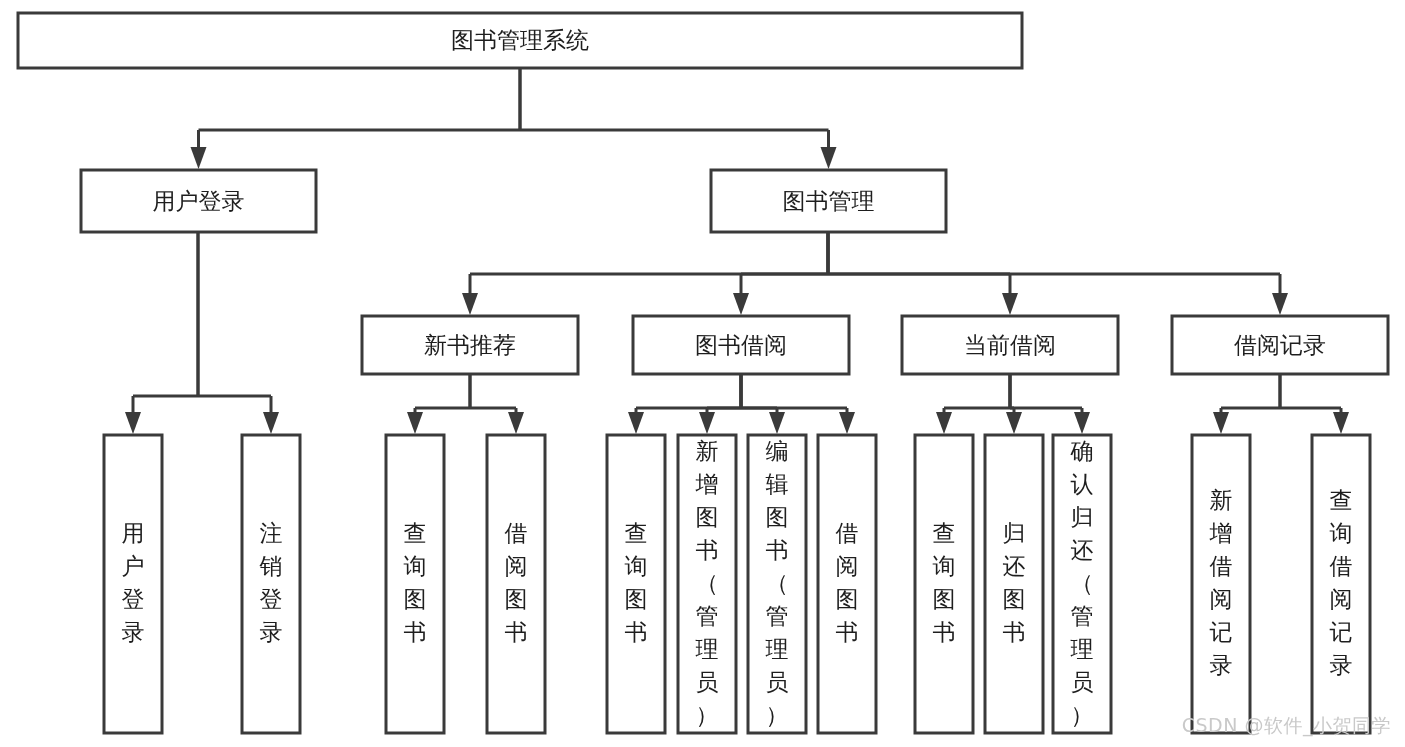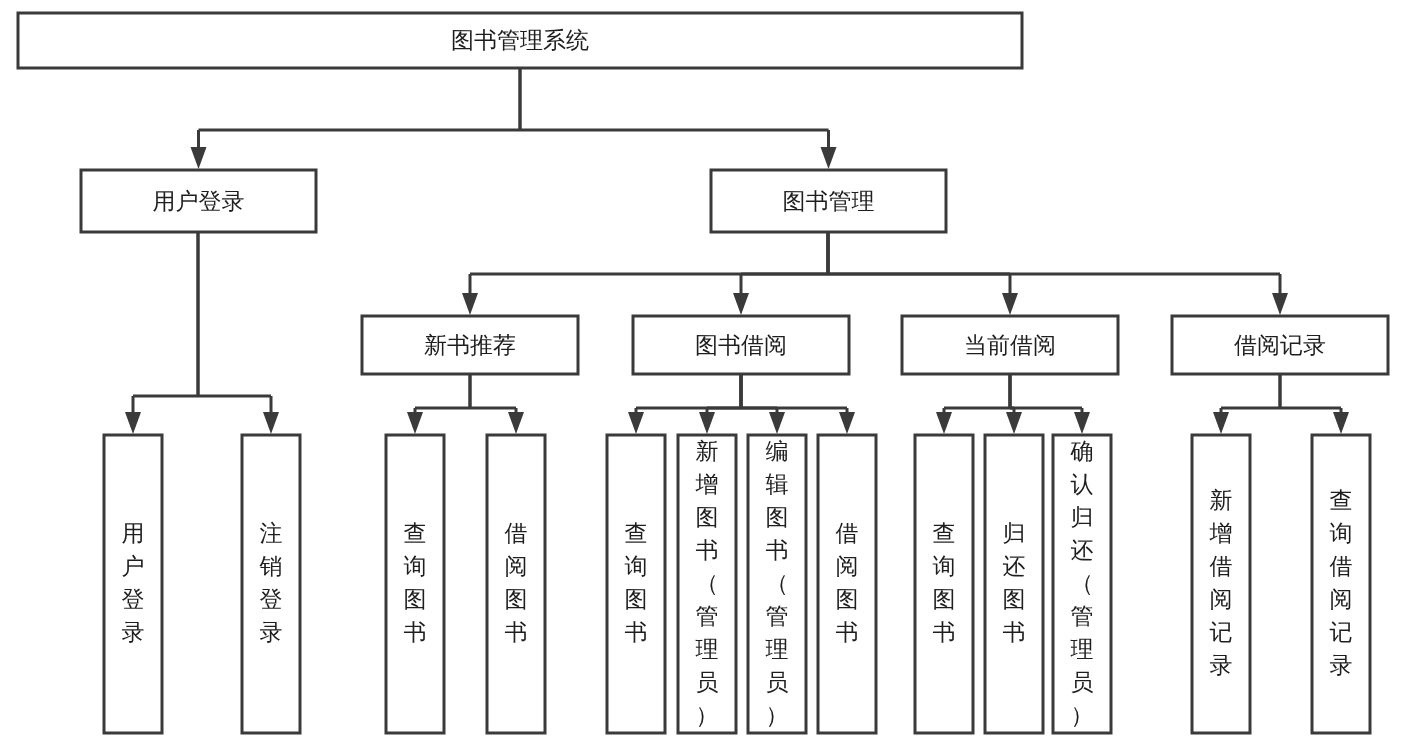--- a/index.html
+++ b/index.html
@@ -264,13 +264,14 @@
         <g>
           <rect class="node-rect" x="1192" y="435" width="58" height="298"></rect>
           <text class="node-label-vertical" x="1221" y="0"><tspan x="1221" y="501.5" dominant-baseline="middle">新</tspan><tspan x="1221" y="534.5" dominant-baseline="middle">增</tspan><tspan x="1221" y="567.5" dominant-baseline="middle">借</tspan><tspan x="1221" y="600.5" dominant-baseline="middle">阅</tspan><tspan x="1221" y="633.5" dominant-baseline="middle">记</tspan><tspan x="1221" y="666.5" dominant-baseline="middle">录</tspan></text>
         </g>
         <g>
           <rect class="node-rect" x="1312" y="435" width="58" height="298"></rect>
           <text class="node-label-vertical" x="1341" y="0"><tspan x="1341" y="501.5" dominant-baseline="middle">查</tspan><tspan x="1341" y="534.5" dominant-baseline="middle">询</tspan><tspan x="1341" y="567.5" dominant-baseline="middle">借</tspan><tspan x="1341" y="600.5" dominant-baseline="middle">阅</tspan><tspan x="1341" y="633.5" dominant-baseline="middle">记</tspan><tspan x="1341" y="666.5" dominant-baseline="middle">录</tspan></text>
         </g>
       </g>
   </svg>
+  <div class="watermark">CSDN @软件_小贺同学</div>
 </div>
 
 </body></html>

